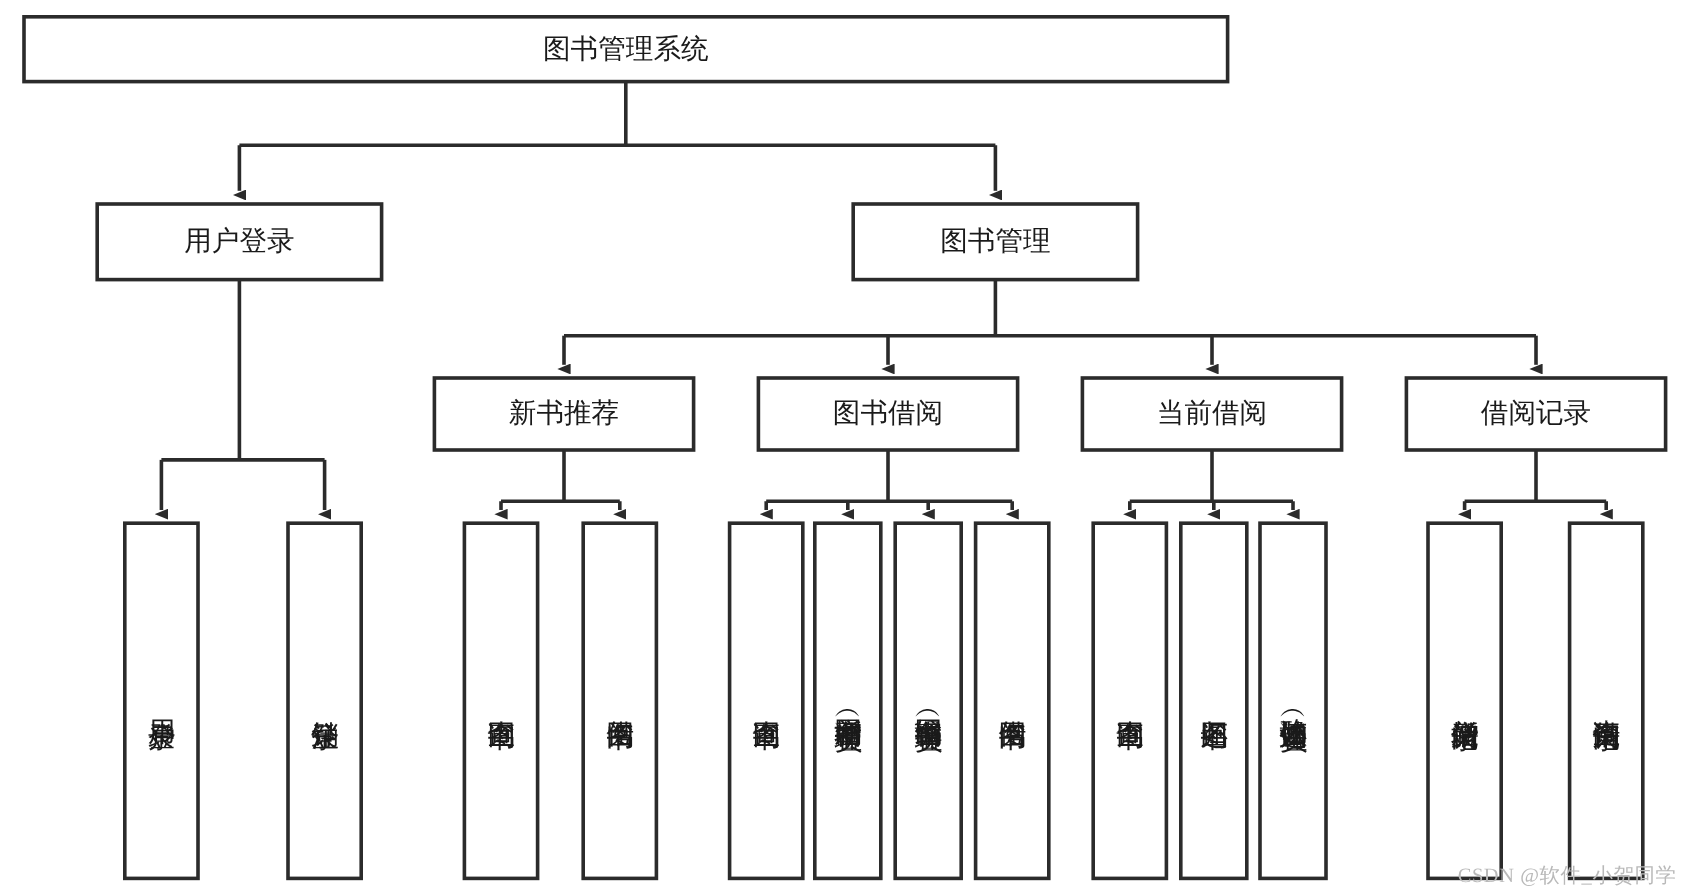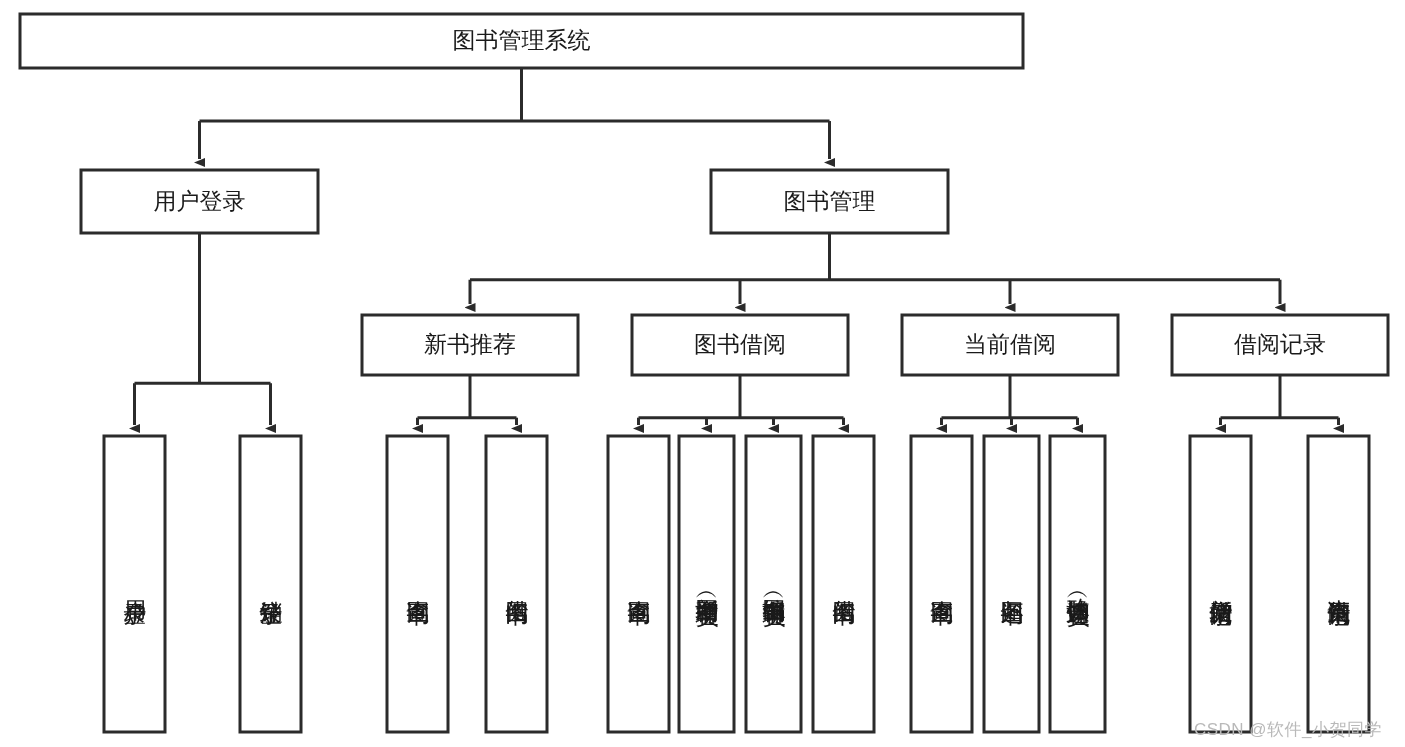--- a/index.html
+++ b/index.html
@@ -4,22 +4,22 @@
 <style>
   html,body{margin:0;padding:0;background:#ffffff;}
   body{width:1405px;height:747px;overflow:hidden;
        font-family:"Liberation Sans","DejaVu Sans",sans-serif;}
   #diagram-root{position:relative;width:1405px;height:747px;background:#fff;}
   svg.diagram{position:absolute;left:0;top:0;width:1405px;height:747px;}
   .node-rect{fill:#ffffff;stroke:#2b2b2b;stroke-width:3;}
   .edge{fill:none;stroke:#2b2b2b;stroke-width:3;stroke-linecap:butt;stroke-linejoin:miter;}
   .node-label{fill:#1a1a1a;font-family:"Liberation Sans","DejaVu Sans",sans-serif;
               font-size:23px;text-anchor:middle;dominant-baseline:middle;}
-  .watermark{position:absolute;right:23px;bottom:6px;color:#b9b9b9;font-size:17px;
-             font-family:Liberation Sans, sans-serif;white-space:nowrap;
+  .watermark{position:absolute;right:8px;bottom:6px;color:#b9b9b9;font-size:17px;
+             font-family:Liberation Serif, serif;white-space:nowrap;
              letter-spacing:.5px;}
   .vbox-text{position:absolute;display:flex;align-items:center;justify-content:center;
              writing-mode:vertical-rl;text-orientation:upright;
              font-size:23px;color:#1a1a1a;line-height:1.12;letter-spacing:1px;
              font-family:"Liberation Sans","DejaVu Sans",sans-serif;
              pointer-events:none;text-align:center;}
 </style>
 </head>
 <body>
 

